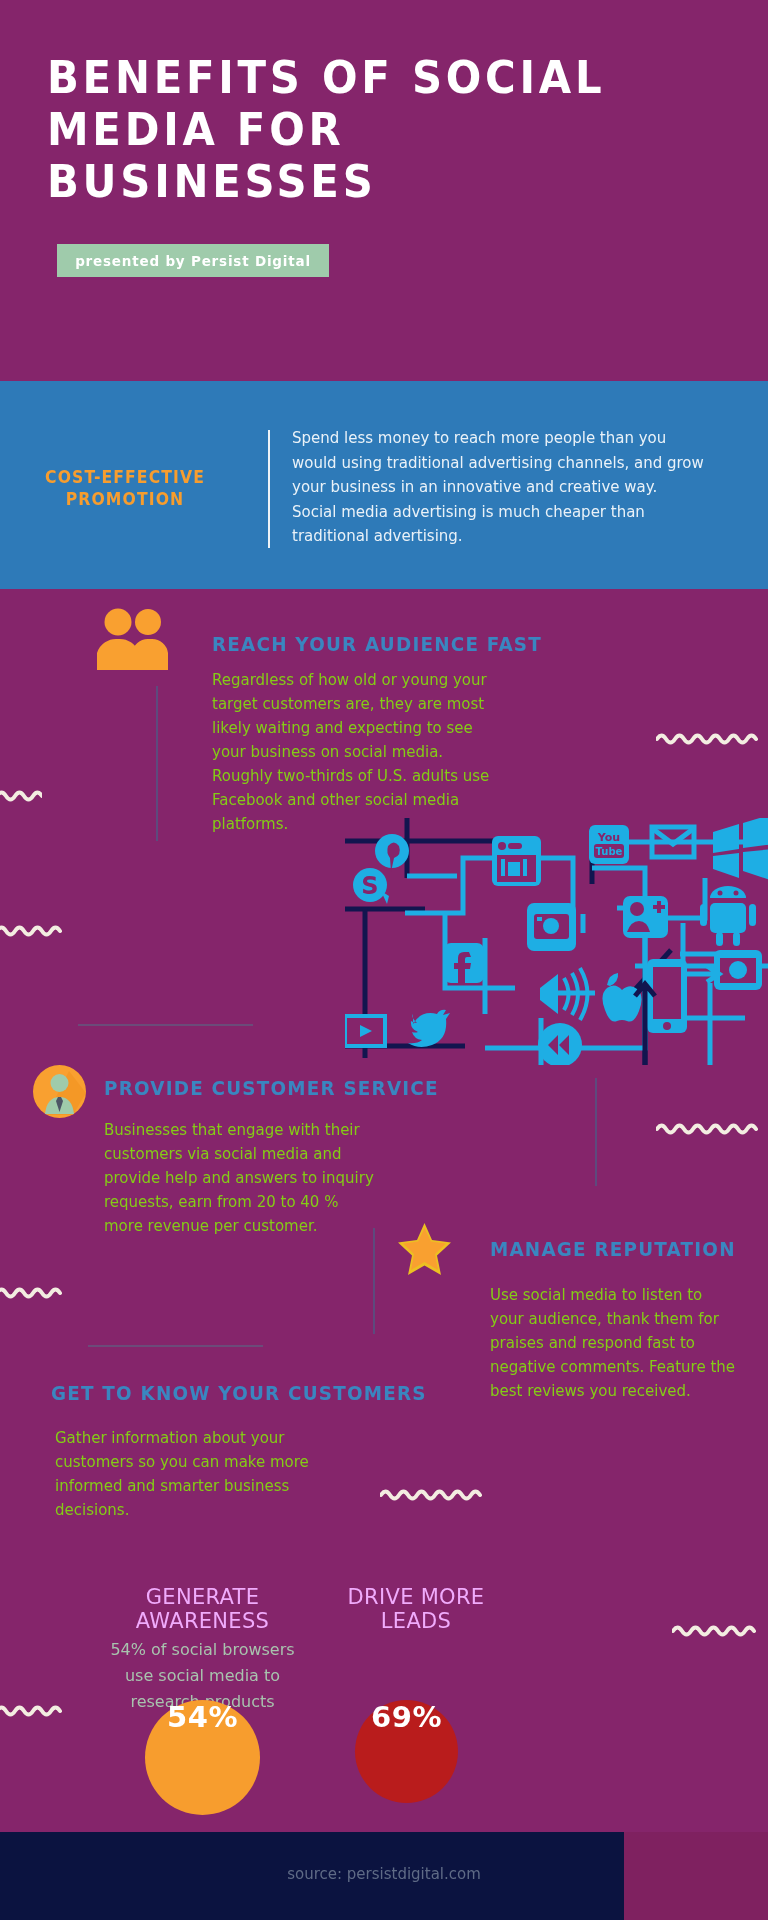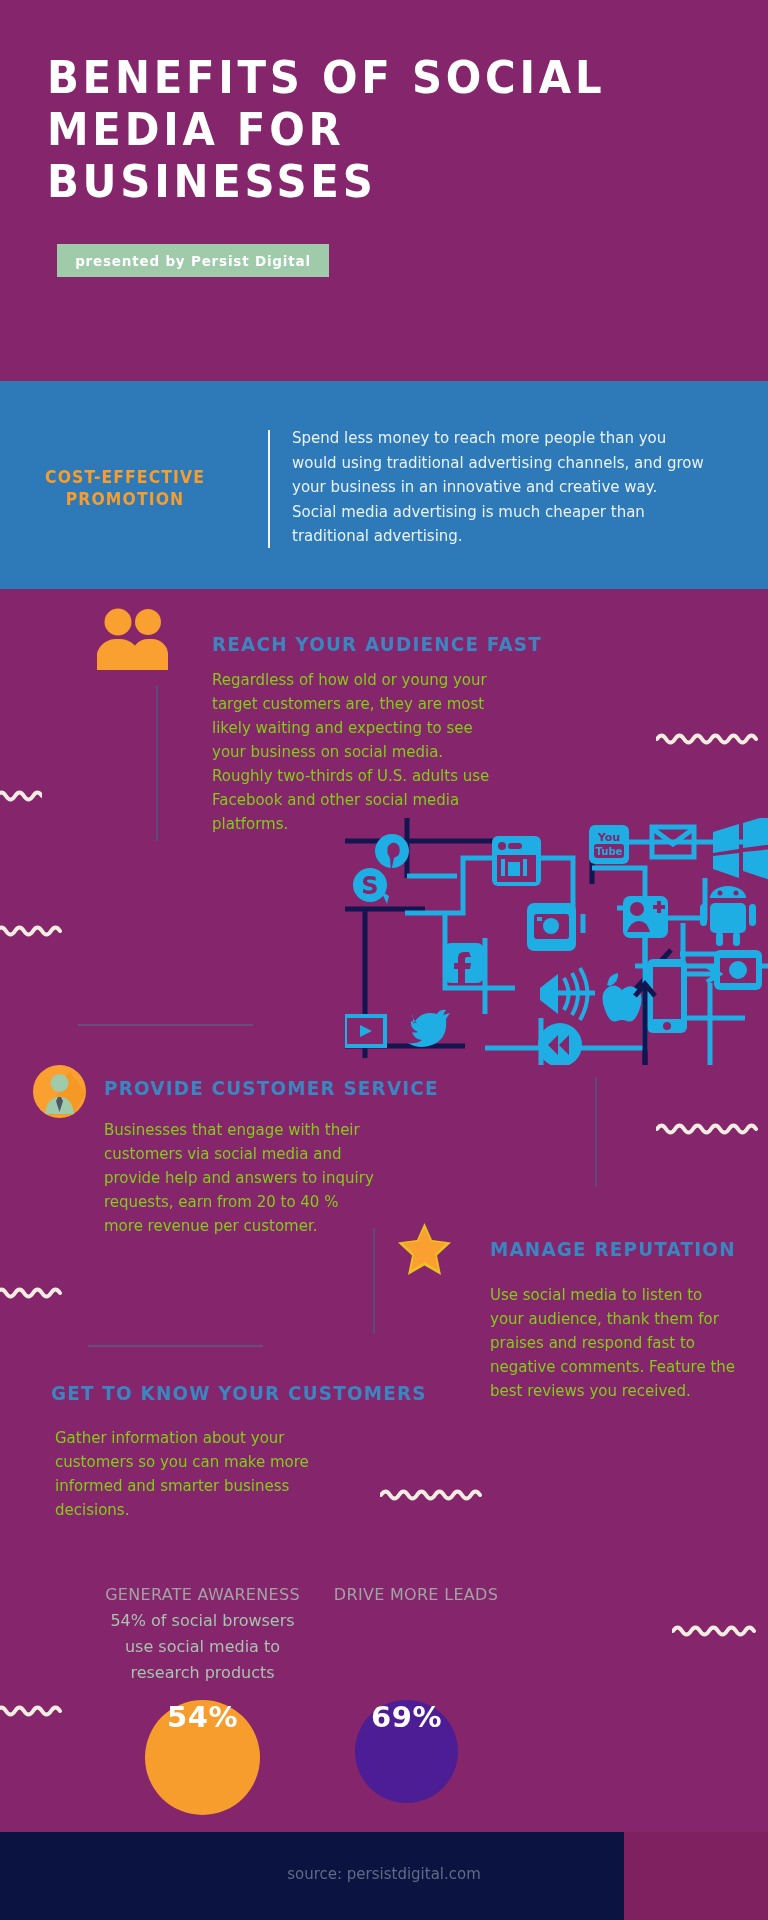--- a/index.html
+++ b/index.html
@@ -155,22 +155,22 @@
   .mr-title { left: 490px; top: 1238px; }
   .mr-body  { left: 490px; top: 1283px; width: 248px; }
 
   
   .gtk-title { left: 51px; top: 1382px; }
   .gtk-body  { left: 55px; top: 1426px; width: 290px; }
 
   
   .stat-col { position: absolute; text-align: center; }
   .stat-title {
-    color: #a3a3a3;
-    font-size: 16px;
+    color: #f0abfc;
+    font-size: 21px;
     letter-spacing: 0.3px;
     text-transform: uppercase;
     margin: 0 0 4px 0;
   }
   .stat-desc {
     color: #a8c3ae;
     font-size: 16px;
     line-height: 26px;
   }
   .stat-circle {
@@ -437,19 +437,19 @@
   <div class="stat-title">GENERATE AWARENESS</div>
   <div class="stat-desc">54% of social browsers use social media to research products</div>
 </div>
 <div class="stat-circle" style="left:145px; top:1700px; width:115px; height:115px; background:#f79d2e;">
   <span>54%</span>
 </div>
 
 <div class="stat-col" style="left:325px; top:1585px; width:182px;">
   <div class="stat-title">DRIVE MORE LEADS</div>
 </div>
-<div class="stat-circle" style="left:355px; top:1700px; width:103px; height:103px; background:#4c1d95;">
+<div class="stat-circle" style="left:355px; top:1700px; width:103px; height:103px; background:#b91c1c;">
   <span>69%</span>
 </div>
 
 <div class="footer">
   <div class="footer-text">source: persistdigital.com</div>
 </div>
 
 </body></html>

